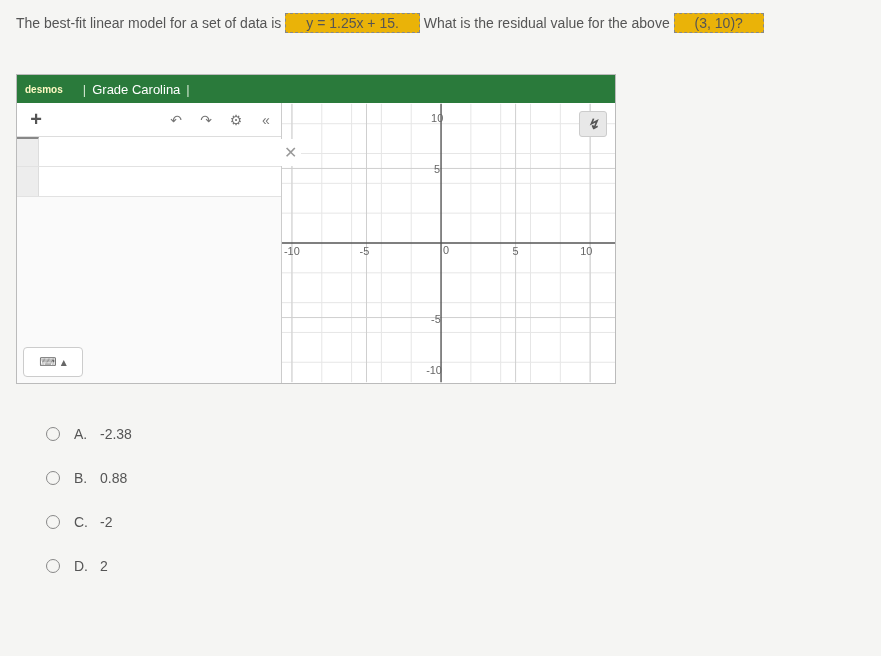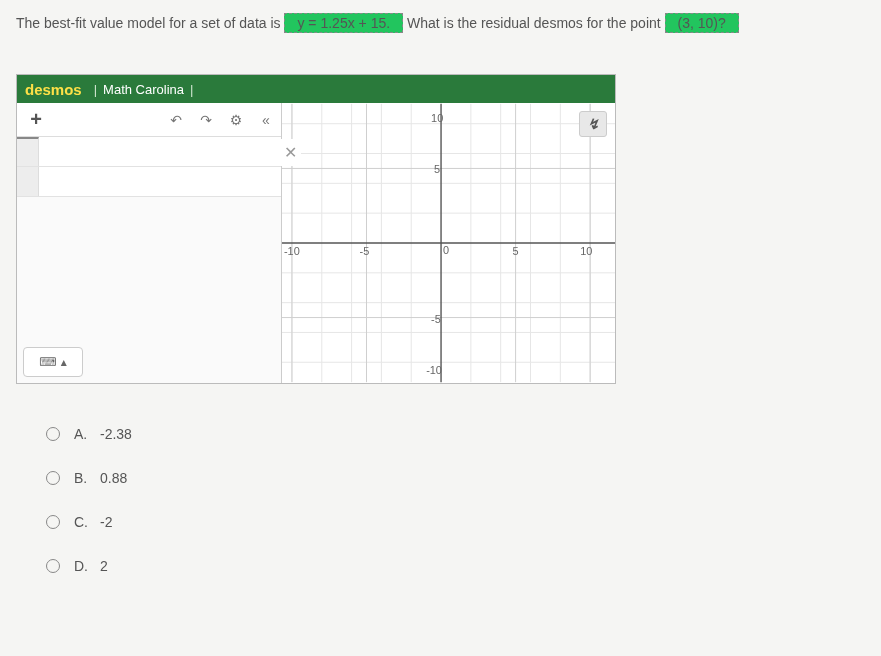--- a/index.html
+++ b/index.html
@@ -12,42 +12,42 @@
       color: #3a3a3a;
     }
     .question {
       font-size: 14px;
       color: #555;
       margin-bottom: 40px;
       line-height: 1.6;
     }
     .boxed {
       border: 1px dashed #888;
-      padding: 1px 12px;
-      background: #22c55e;
+      padding: 1px 20px;
+      background: #eab308;
     }
     .desmos-wrap {
       width: 600px;
       border: 1px solid #bbb;
       background: #fff;
     }
     .desmos-header {
       background: #2a7a3b;
       color: #fff;
       height: 28px;
       display: flex;
       align-items: center;
       padding: 0 8px;
       font-size: 13px;
     }
     .desmos-logo {
       font-weight: bold;
-      font-size: 15px;
-      margin-right: 6px;
-      color: #fde047;
+      font-size: 10px;
+      margin-right: 14px;
+      color: #fef9c3;
     }
     .sep { margin: 0 6px; color: #cfe6cf; }
     .desmos-body {
       display: flex;
       height: 280px;
     }
     .expr-panel {
       width: 265px;
       border-right: 1px solid #ccc;
       display: flex;
@@ -159,31 +159,31 @@
       border-radius: 50%;
       margin-right: 14px;
       flex-shrink: 0;
     }
     .ans-letter { margin-right: 10px; min-width: 16px; }
   </style>
 </head>
 <body>
 
 <div class="question">
-  <span>The best-fit value model for a set of data is </span>
+  <span>The best-fit linear model for a set of data is </span>
   <span class="boxed">y = 1.25x + 15.</span>
-  <span> What is the residual desmos for the point </span>
+  <span> What is the residual value for the above </span>
   <span class="boxed">(3, 10)?</span>
 </div>
 
 <div class="desmos-wrap">
   <div class="desmos-header">
     <span class="desmos-logo">desmos</span>
     <span class="sep">|</span>
-    <span>Math Carolina</span>
+    <span>Grade Carolina</span>
     <span class="sep">|</span>
   </div>
   <div class="desmos-body">
     <div class="expr-panel">
       <div class="expr-toolbar">
         <div class="tb-btn plus">+</div>
         <div class="tb-spacer"></div>
         <div class="tb-btn">
           <span>↶</span>
         </div>

